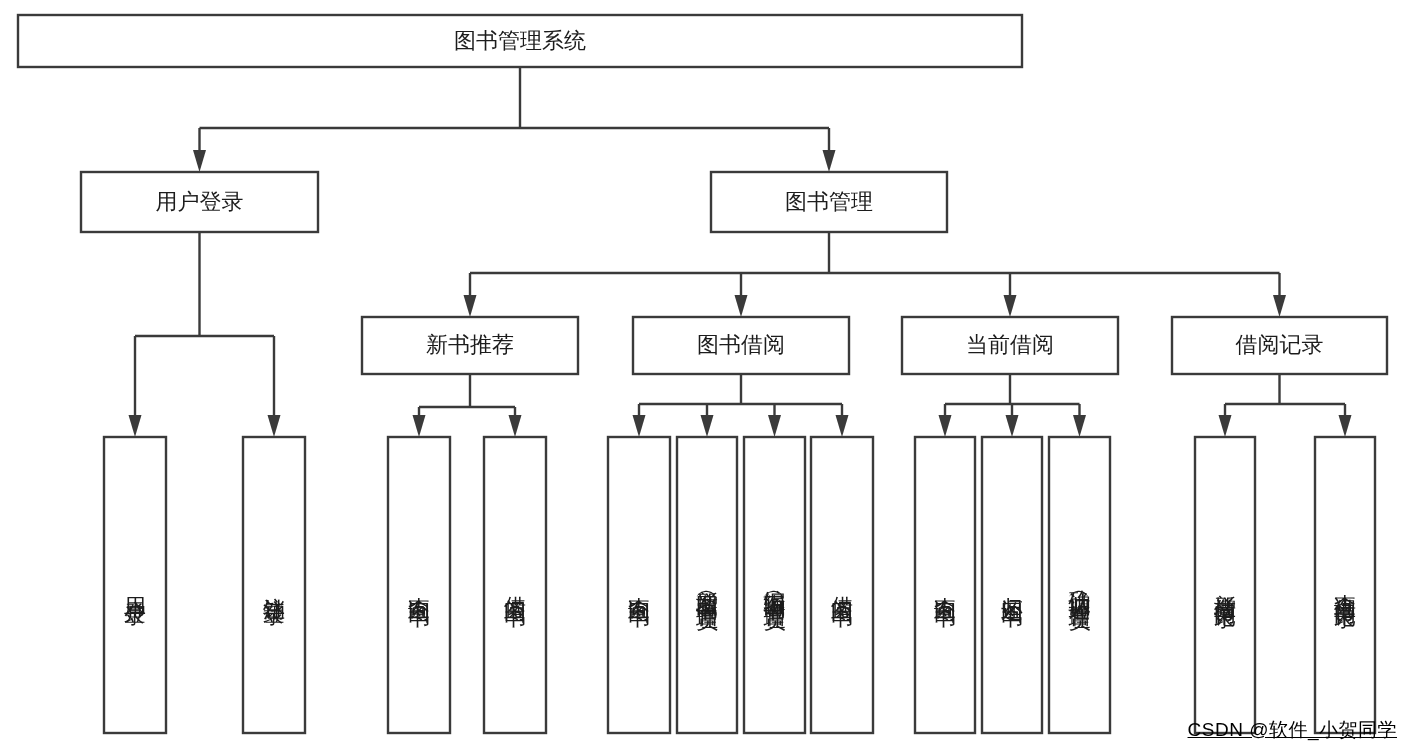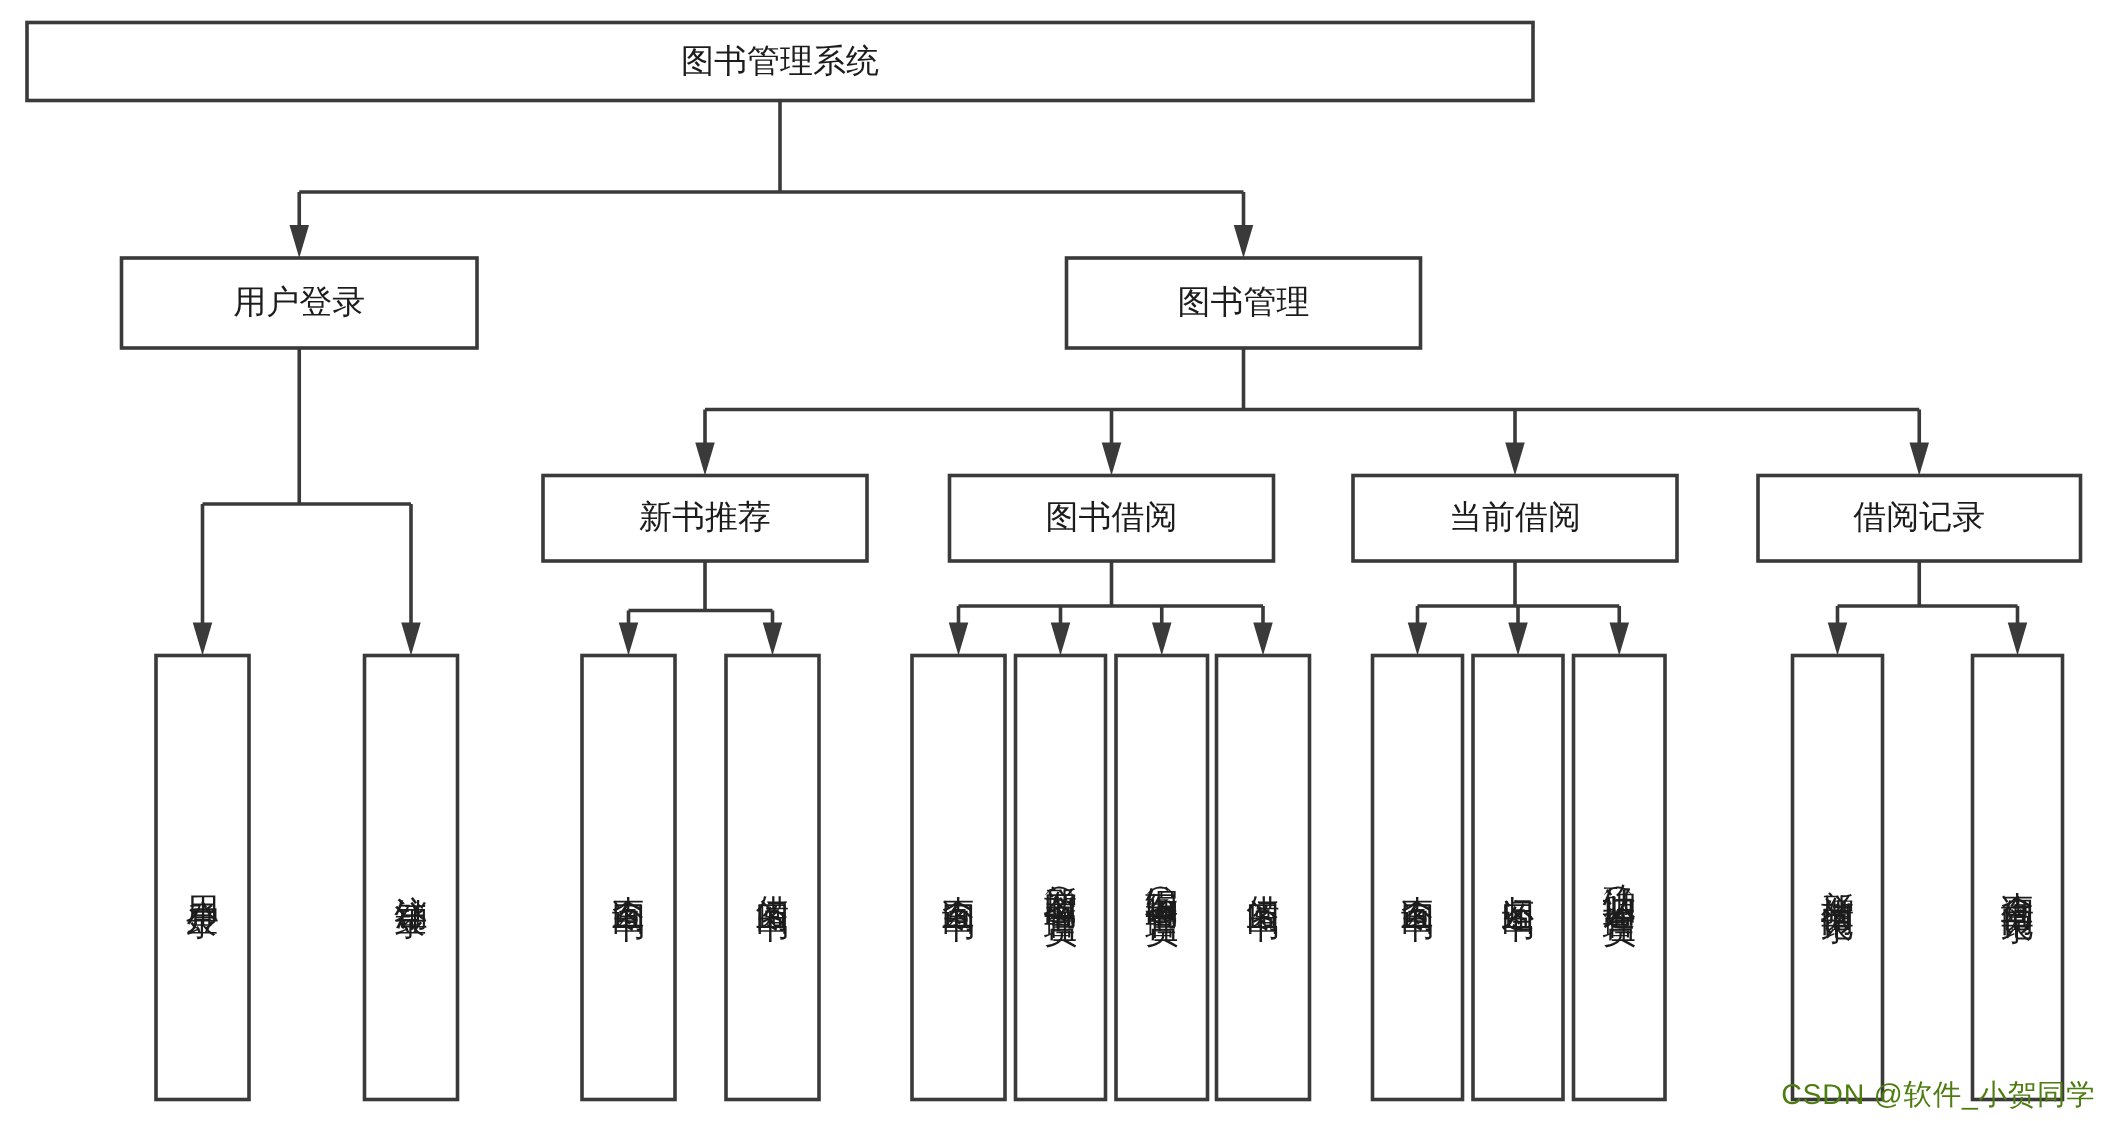--- a/index.html
+++ b/index.html
@@ -64,23 +64,24 @@
     align-items: center;
     justify-content: center;
     pointer-events: none;
   }
   .watermark {
     position: absolute;
     right: 8px;
     bottom: 4px;
     font-family: "Liberation Sans", "DejaVu Sans", sans-serif;
     font-size: 19px;
-    color: #4d7c0f;
+    color: #000000;
     letter-spacing: 0.5px;
     white-space: nowrap;
+    text-decoration: underline;
   }
 </style>
 </head>
 <body>
 
 <div id="diagram-root">
   <svg class="diagram-canvas" viewBox="0 0 1405 747" xmlns="http://www.w3.org/2000/svg">
     <g id="connectors-layer">
         <line x1="520" y1="67" x2="520" y2="128" class="connector"></line>
         <line x1="199.5" y1="128" x2="829" y2="128" class="connector"></line>

